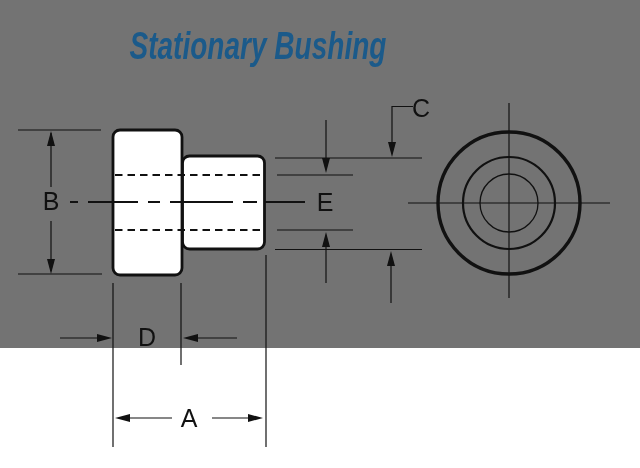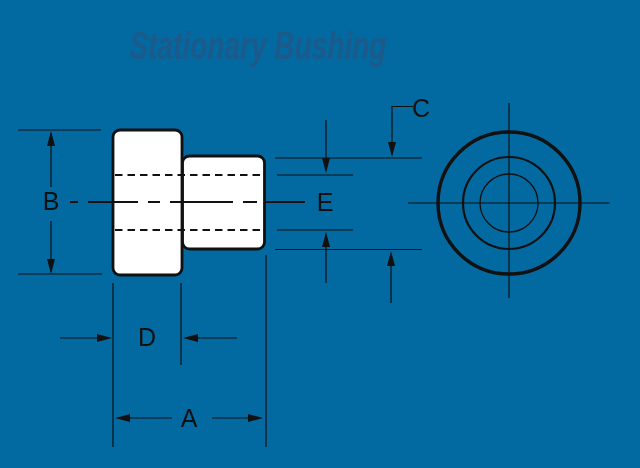--- a/index.html
+++ b/index.html
@@ -7,22 +7,22 @@
     padding: 0;
     background: #ffffff;
     width: 640px;
     height: 468px;
     overflow: hidden;
     font-family: "Liberation Sans", sans-serif;
   }
   .stage {
     position: relative;
     width: 640px;
-    height: 468px;
-    background: #0369a1;
+    height: 348px;
+    background: #737373;
   }
   svg { display: block; }
   .dim-label {
     font-family: "Liberation Sans", sans-serif;
     font-size: 25px;
     fill: #111111;
   }
   .title-text {
     font-family: "Liberation Sans", sans-serif;
     font-size: 38px;

